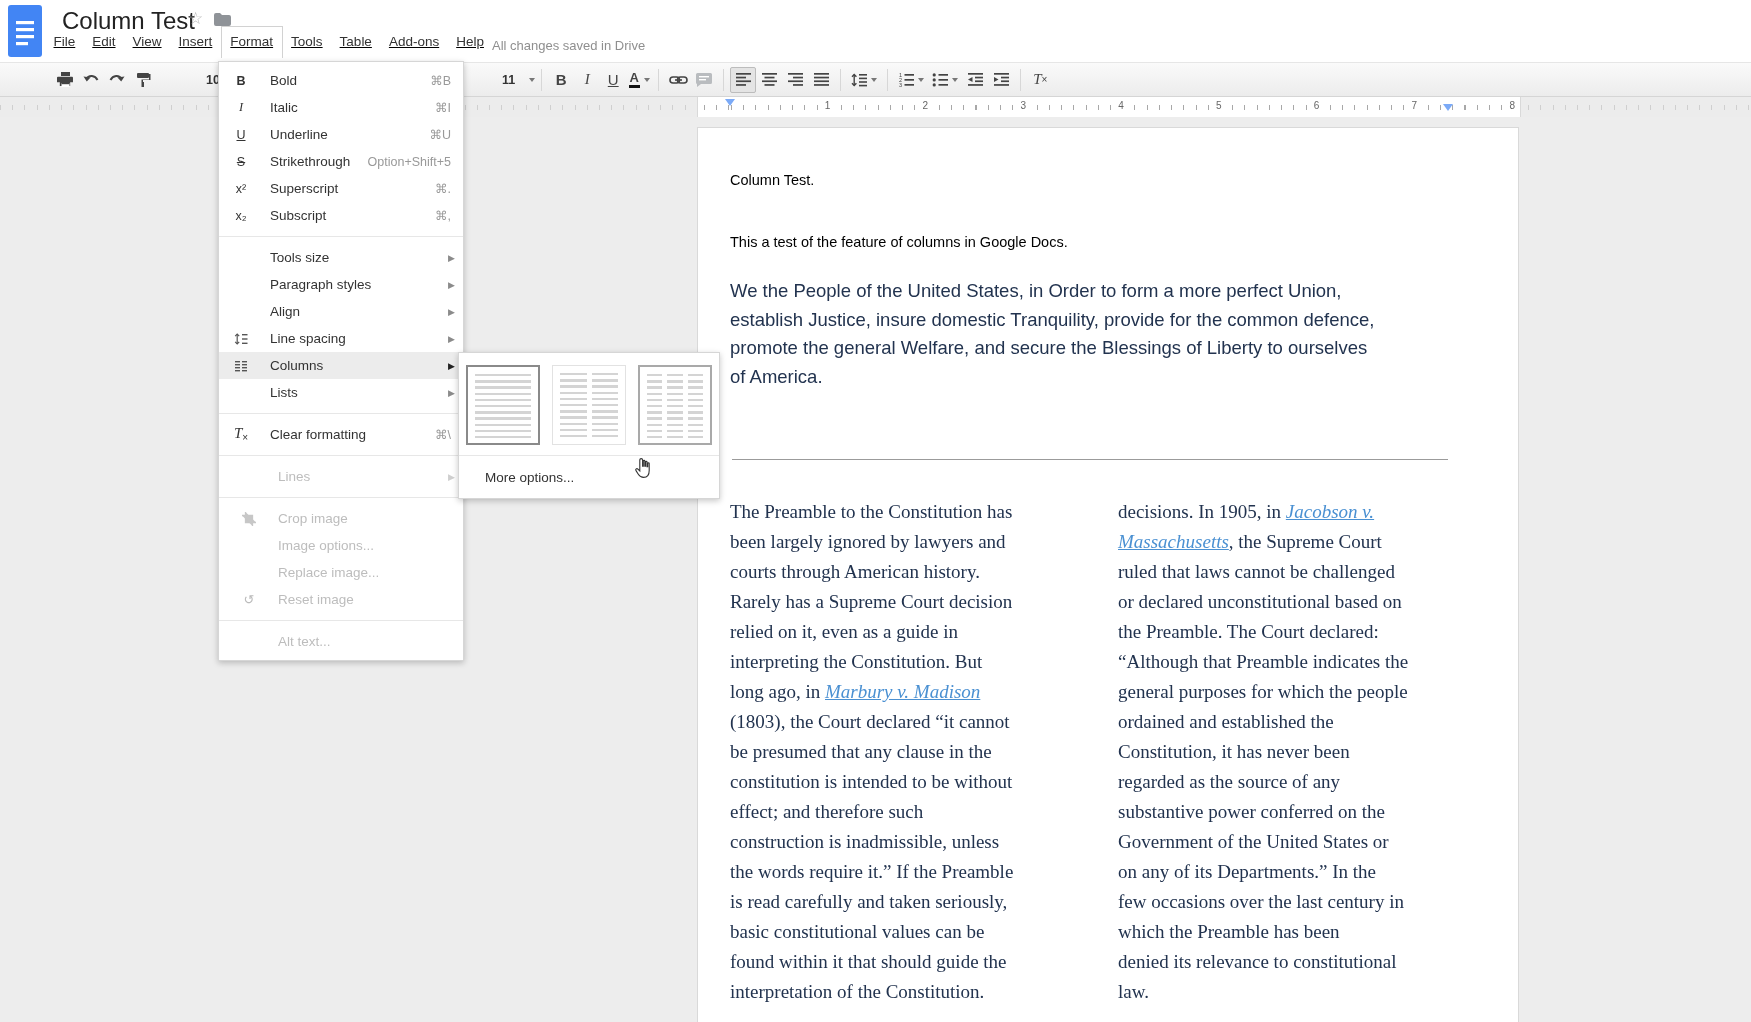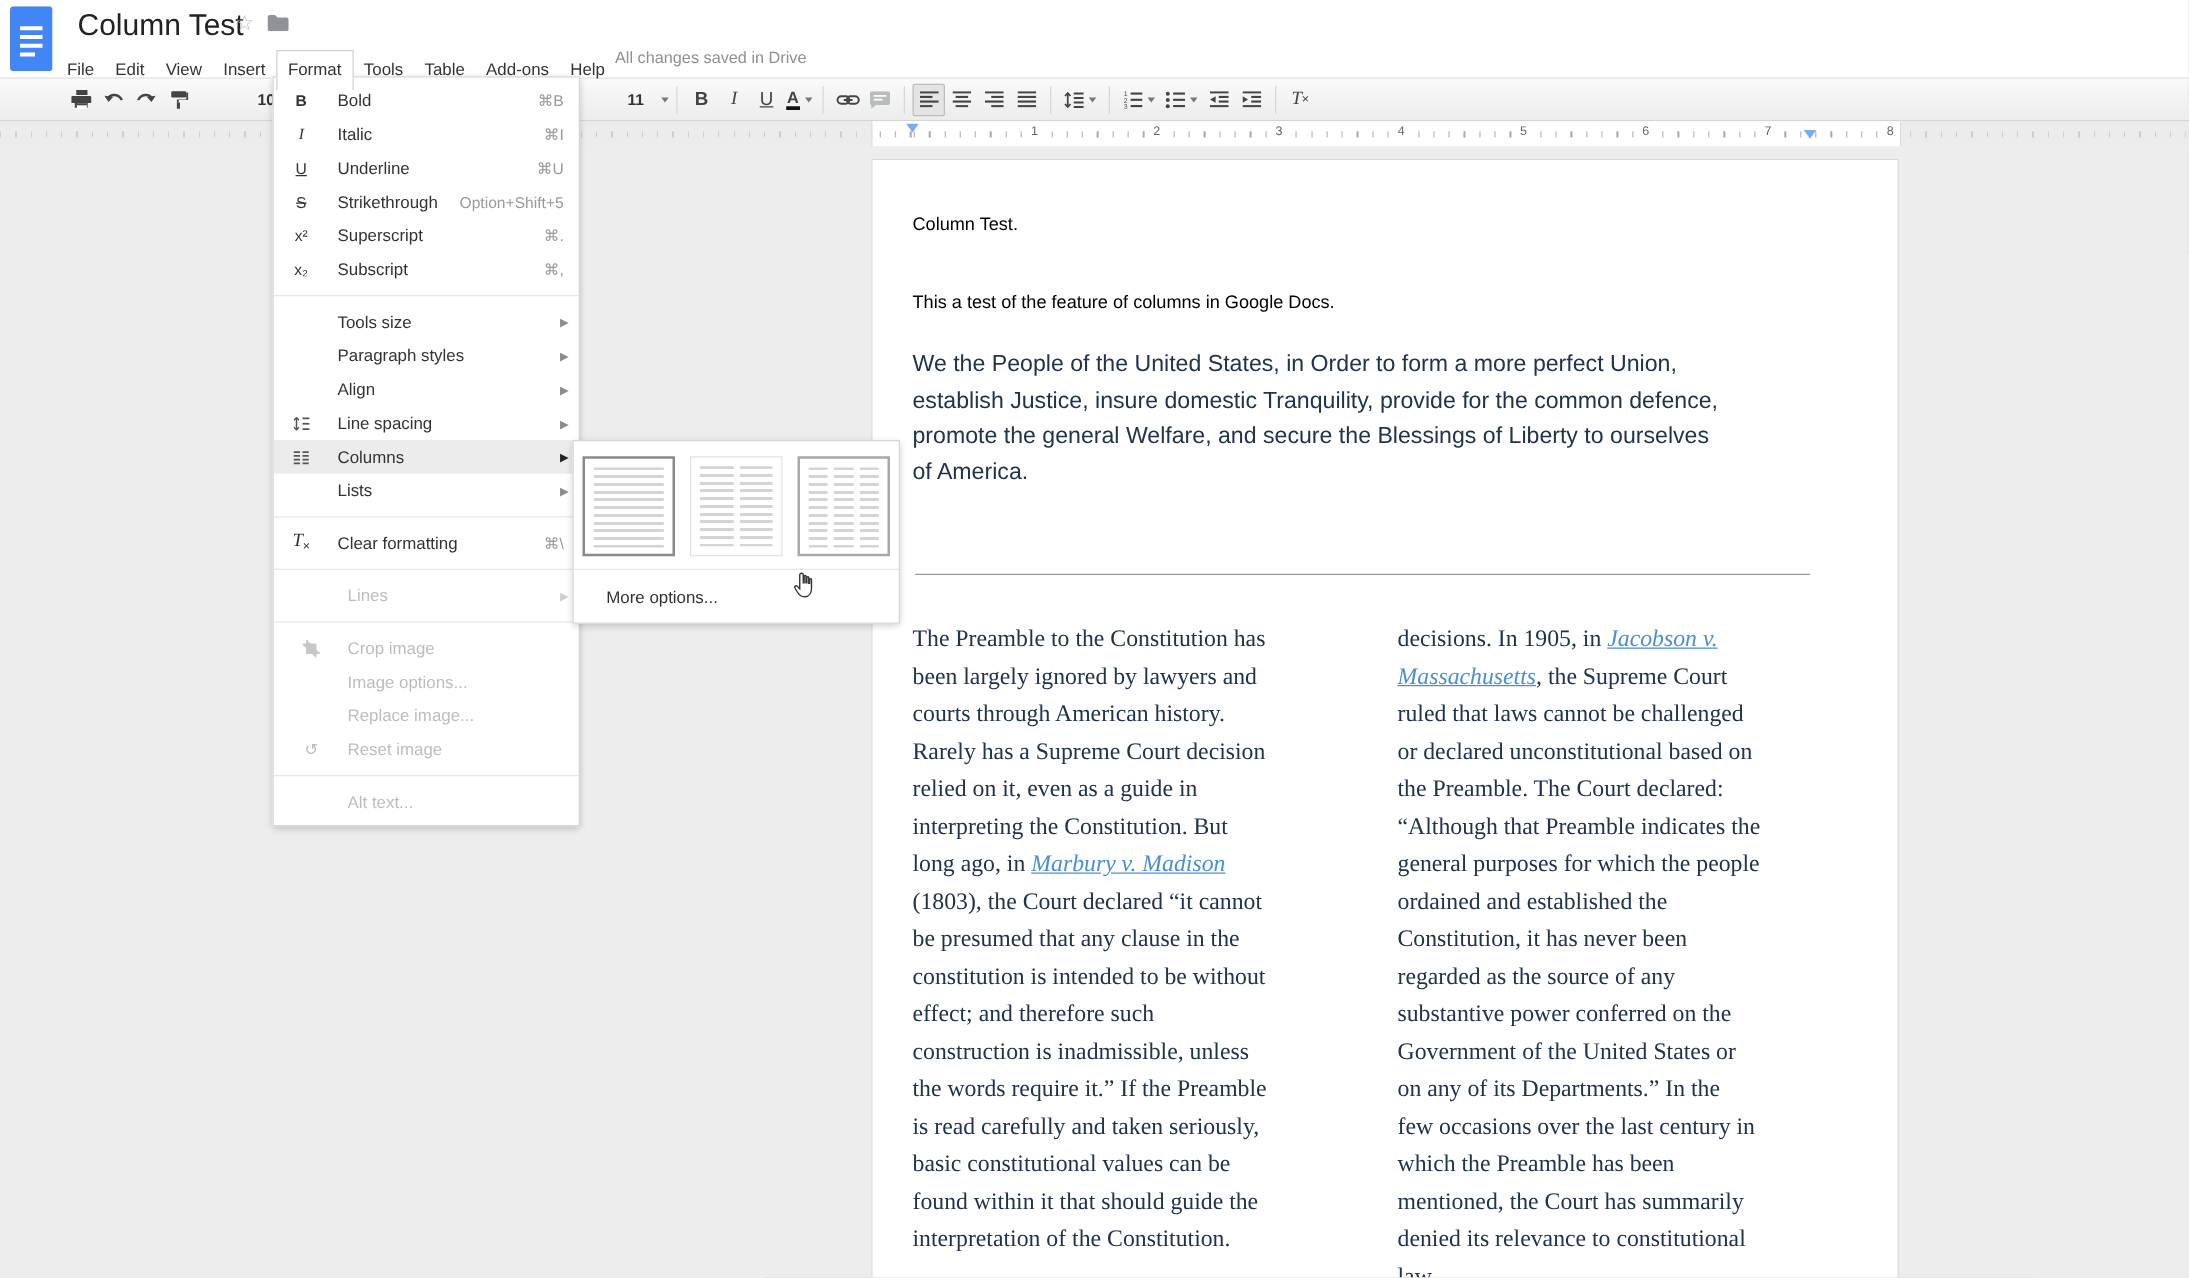--- a/index.html
+++ b/index.html
@@ -4,21 +4,21 @@
 <style>
   html,body{margin:0;padding:0;background:#dcdcdc;}
   .screen{position:relative;width:1751px;height:1022px;overflow:hidden;background:#ededed;
     font-family:"Liberation Sans",sans-serif;-webkit-font-smoothing:antialiased;}
   
   .header{position:absolute;left:0;top:0;width:100%;height:62px;background:#fff;}
   .logo{position:absolute;left:8px;top:5px;}
   .doc-title{position:absolute;left:62px;top:7px;font-size:24px;color:#222;}
   .star{position:absolute;left:188px;top:8px;font-size:17px;color:#b9b9b9;}
   .folder{position:absolute;left:214px;top:12px;}
-  .menubar{position:absolute;left:45px;top:40px;height:31px;display:flex;align-items:stretch;z-index:22;}
+  .menubar{position:absolute;left:45px;top:26px;height:31px;display:flex;align-items:stretch;z-index:22;text-decoration:underline;}
   .mb-item{padding:0 8.5px;line-height:31px;font-size:13.5px;color:#333;cursor:default;}
   .mb-item.active{background:#fff;border:1px solid #d2d2d2;border-bottom:none;height:32px;
     box-sizing:border-box;margin-bottom:-1px;line-height:29px;}
   .save-status{position:absolute;left:492px;top:30px;line-height:31px;font-size:13px;color:#8f8f8f;}
   
   .toolbar{position:absolute;left:0;top:62px;width:100%;height:35px;
     background:linear-gradient(#fafafa,#ececec);border-top:1px solid #e6e6e6;border-bottom:1px solid #d5d5d5;box-sizing:border-box;}
   .tgroup{position:absolute;top:0;height:33px;display:flex;align-items:center;}
   .tbtn{min-width:26px;height:26px;display:flex;align-items:center;justify-content:center;color:#444;}
   .tsep{width:1px;height:22px;background:#d7d7d7;margin:0 6px;}
@@ -372,21 +372,20 @@
         <div>“Although that Preamble indicates the</div>
         <div>general purposes for which the people</div>
         <div>ordained and established the</div>
         <div>Constitution, it has never been</div>
         <div>regarded as the source of any</div>
         <div>substantive power conferred on the</div>
         <div>Government of the United States or</div>
         <div>on any of its Departments.” In the</div>
         <div>few occasions over the last century in</div>
         <div>which the Preamble has been</div>
-        <div>mentioned, the Court has summarily</div>
         <div>denied its relevance to constitutional</div>
         <div>law.</div>
       </div>
   </div>
 
   <div class="menu" id="format-menu">
       <div class="menu-item">
         <span class="mi-icon">
           <span class="g-bold">B</span>
         </span>

